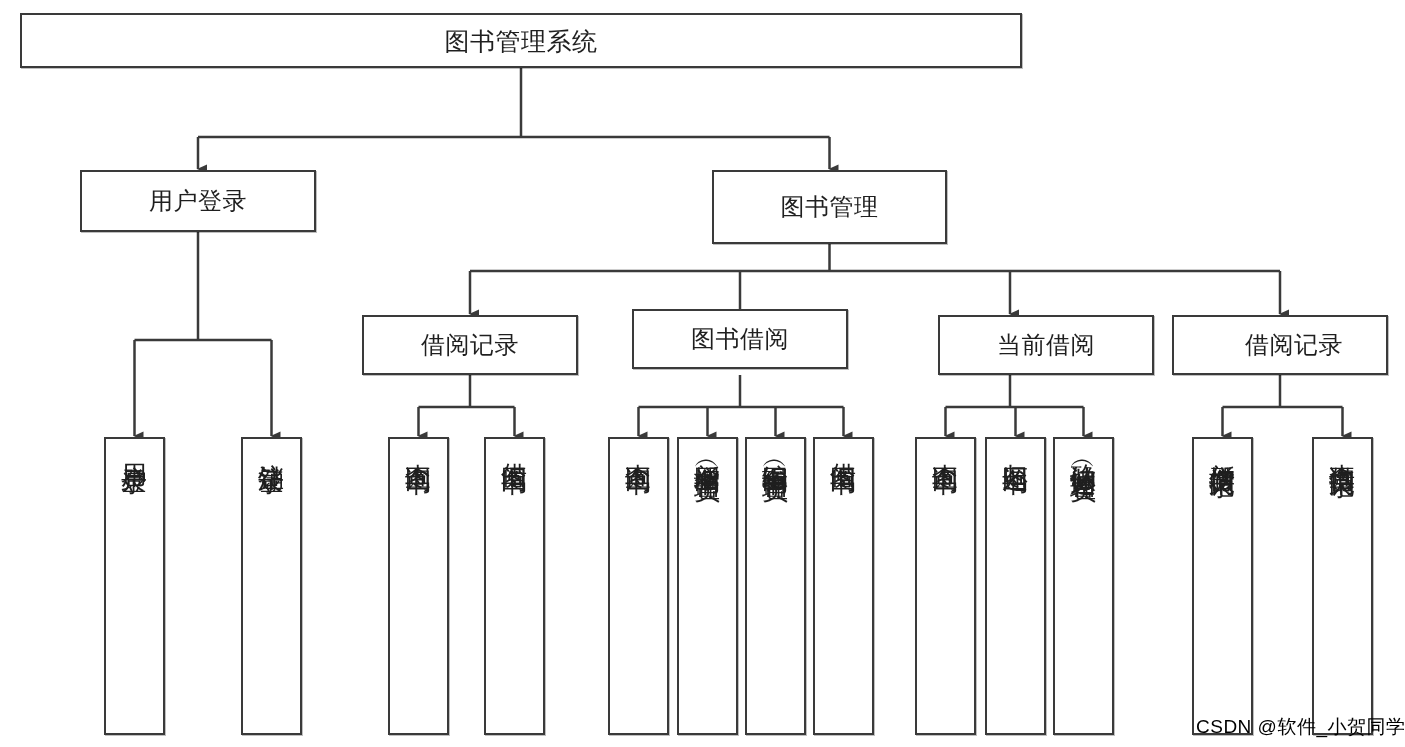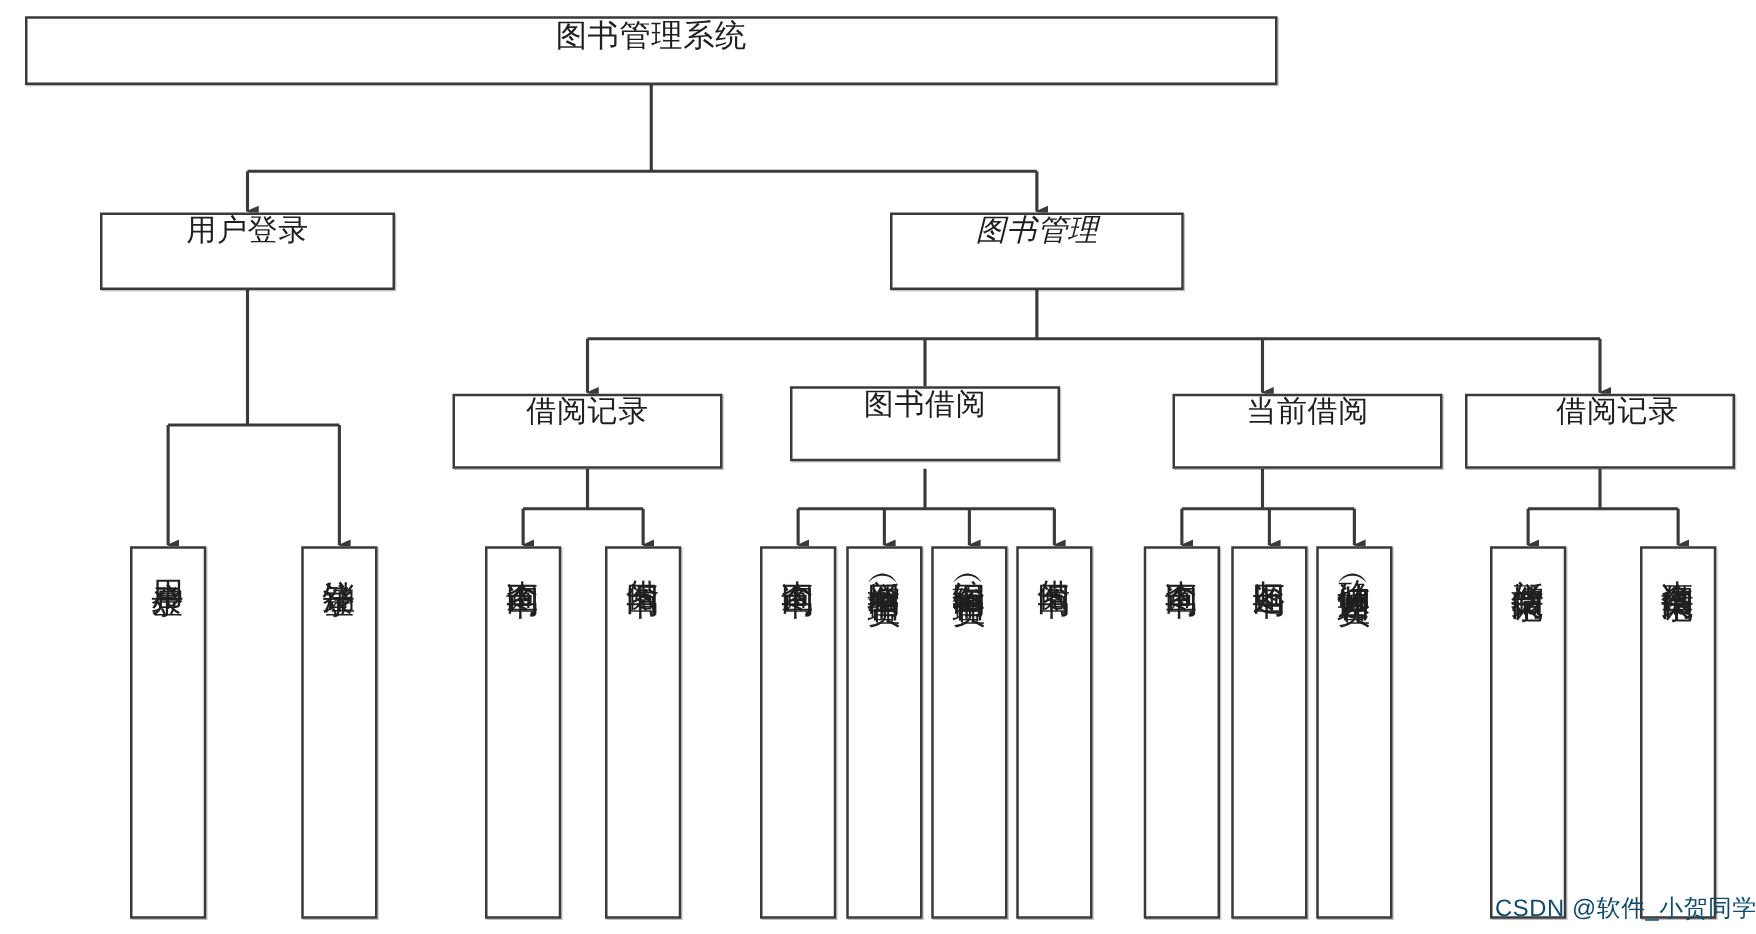--- a/index.html
+++ b/index.html
@@ -25,21 +25,21 @@
     width: 1405px;
     height: 747px;
     pointer-events: none;
   }
   .node {
     position: absolute;
     box-sizing: border-box;
     background: #ffffff;
     border: 2.5px solid #3a3a3a;
     display: flex;
-    align-items: flex-start;
+    align-items: center;
     justify-content: center;
     box-shadow: 1px 1px 0 rgba(0,0,0,0.25);
   }
   .node .label {
     font-size: 24px;
     line-height: 1.12;
     letter-spacing: 0.5px;
     color: #1f1f1f;
     white-space: nowrap;
   }
@@ -52,21 +52,21 @@
     text-orientation: upright;
     font-size: 26px;
     letter-spacing: 2px;
     line-height: 1;
     white-space: nowrap;
   }
   .node.root .label { font-size: 25px; }
   .watermark {
     position: absolute;
     font-size: 19px;
-    color: #0c4a6e;
+    color: #000000;
     letter-spacing: 0.5px;
     white-space: nowrap;
     user-select: none;
   }
 </style>
 </head>
 <body>
 
 <div id="canvas">
 
@@ -113,21 +113,21 @@
       </g>
   </svg>
 
   <div id="nodes">
       <div class="node root" style="left: 20px; top: 13px; width: 1002px; height: 55px;">
         <span class="label">图书管理系统</span>
       </div>
       <div class="node" style="left: 80px; top: 170px; width: 236px; height: 62px;">
         <span class="label">用户登录</span>
       </div>
-      <div class="node" style="left: 712px; top: 170px; width: 235px; height: 62px; font-style: italic;">
+      <div class="node" style="left: 712px; top: 170px; width: 235px; height: 74px;">
         <span class="label">图书管理</span>
       </div>
       <div class="node" style="left: 362px; top: 315px; width: 216px; height: 60px;">
         <span class="label">借阅记录</span>
       </div>
       <div class="node" style="left: 632px; top: 309px; width: 216px; height: 60px;">
         <span class="label">图书借阅</span>
       </div>
       <div class="node" style="left: 902px; top: 315px; width: 216px; height: 60px; margin-left: 36px;">
         <span class="label">当前借阅</span>

